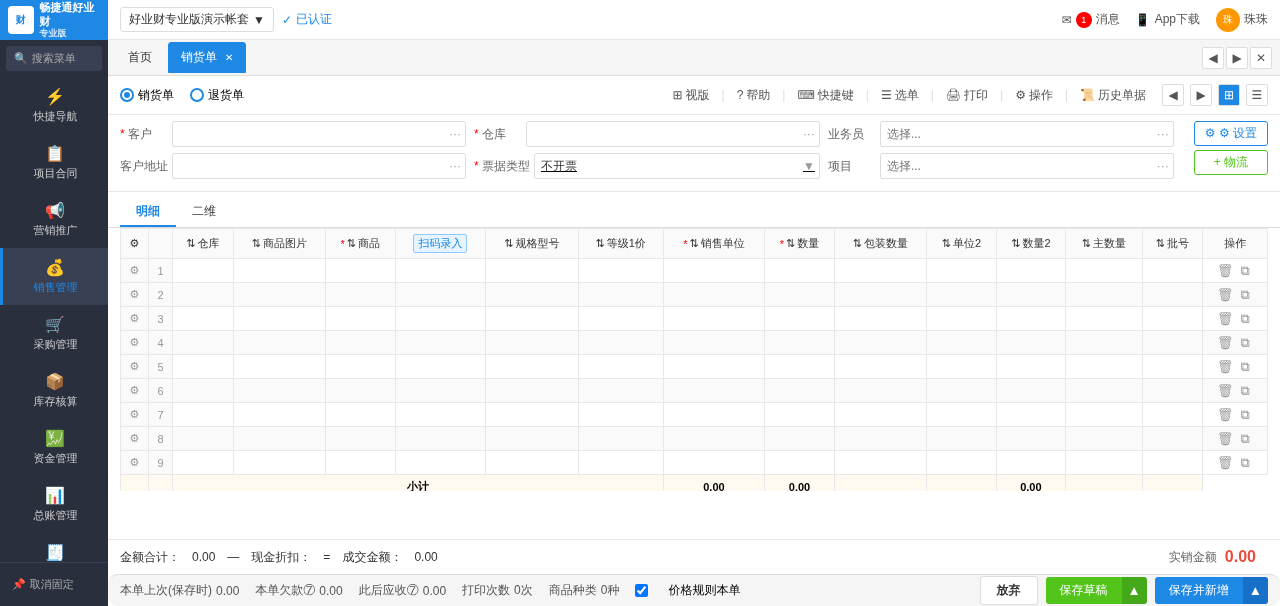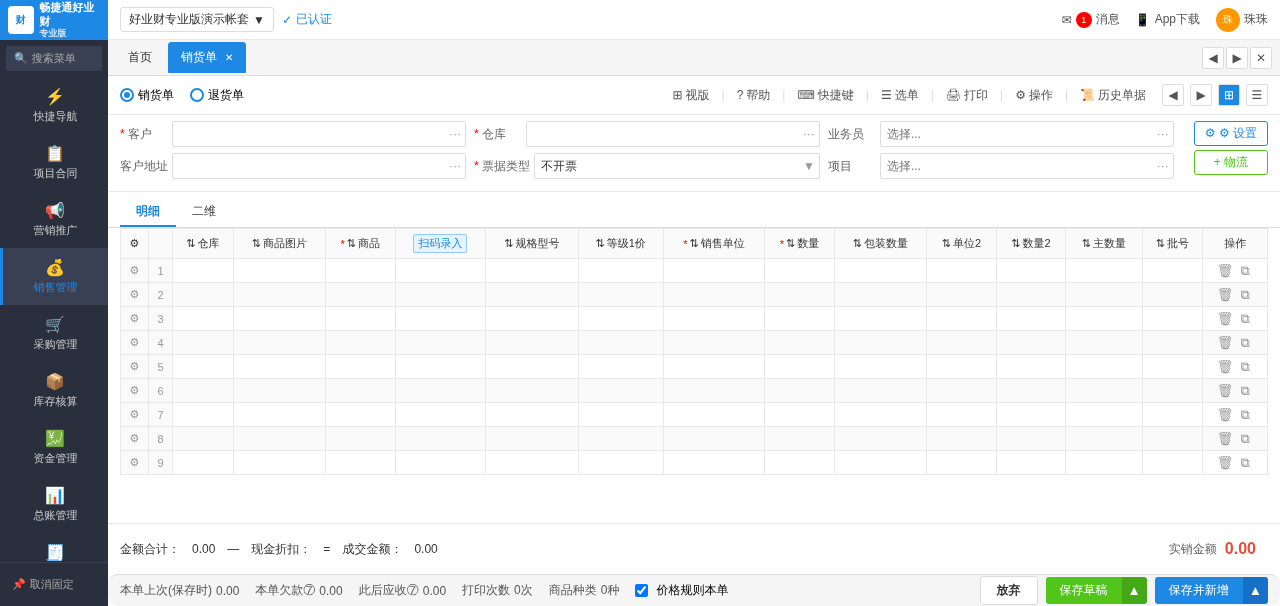--- a/index.html
+++ b/index.html
@@ -56,21 +56,21 @@
 
     
     .form-fields { padding: 6px 12px; border-bottom: 1px solid #e8e8e8; }
     .form-row { display: flex; align-items: center; gap: 8px; margin-bottom: 6px; }
     .form-field { display: flex; align-items: center; gap: 4px; flex: 1; }
     .form-label { color: #666; font-size: 12px; white-space: nowrap; min-width: 48px; }
     .form-label.required::before { content: '* '; color: red; }
     .form-input-dots { color: #999; cursor: pointer; padding: 0 4px; }
     .form-input-wrapper { display: flex; align-items: center; border: 1px solid #ddd; border-radius: 2px; flex: 1; height: 26px; }
     .form-input-inner { flex: 1; border: none; outline: none; padding: 0 6px; font-size: 12px; }
-    .form-select-wrapper { display: flex; align-items: center; border: 1px solid #ddd; border-radius: 2px; flex: 1; height: 26px; background: white; }
+    .form-select-wrapper { display: flex; align-items: center; border: 1px solid #ddd; border-radius: 2px; flex: 1; height: 26px; background: white; text-decoration: underline; }
     .form-select-text { flex: 1; padding: 0 6px; font-size: 12px; color: #333; }
     .form-select-arrow { padding: 0 4px; color: #999; }
     .form-textarea { flex: 1; height: 24px; border: 1px solid #ddd; border-radius: 2px; padding: 2px 6px; font-size: 12px; resize: none; }
     .form-right-actions { display: flex; flex-direction: column; gap: 4px; margin-left: 12px; }
     .btn-setting { background: white; border: 1px solid #1e88e5; color: #1e88e5; padding: 3px 10px; border-radius: 3px; font-size: 12px; cursor: pointer; }
     .btn-add-goods { background: white; border: 1px solid #52c41a; color: #52c41a; padding: 3px 10px; border-radius: 3px; font-size: 12px; cursor: pointer; }
 
     
     .table-tabs { display: flex; align-items: center; padding: 6px 12px 0; border-bottom: 1px solid #ddd; gap: 0; }
     .table-tab { padding: 5px 16px; cursor: pointer; font-size: 12px; color: #333; border-bottom: 2px solid transparent; }
@@ -86,35 +86,35 @@
     tr:nth-child(even) td { background: #fafafa; }
     .row-num { color: #999; background: #fafafa; width: 24px; }
     .action-icons { display: flex; align-items: center; justify-content: center; gap: 4px; }
     .action-icon { width: 16px; height: 16px; cursor: pointer; color: #999; display: flex; align-items: center; justify-content: center; font-size: 13px; }
     .col-settings { width: 28px; background: #fafafa; }
 
     
     .summary-row td { background: #fff9f0 !important; font-weight: bold; }
 
     
-    .bottom-summary { padding: 16px 12px; border-top: 1px solid #e8e8e8; display: flex; align-items: center; gap: 12px; font-size: 12px; color: #333; background: white; margin-top: 48px; }
+    .bottom-summary { padding: 8px 12px; border-top: 1px solid #e8e8e8; display: flex; align-items: center; gap: 12px; font-size: 12px; color: #333; background: white; margin-top: 48px; }
 
     
     .footer { height: 32px; background: #f5f5f5; border-top: 1px solid #ddd; display: flex; align-items: center; justify-content: space-between; padding: 0 12px; font-size: 12px; border-radius: 10px; }
     .footer-left { display: flex; align-items: center; gap: 16px; }
     .footer-item { display: flex; align-items: center; gap: 4px; color: #555; }
     .footer-right { display: flex; align-items: center; gap: 8px; }
     .btn-abandon { background: white; border: 1px solid #ddd; padding: 5px 16px; border-radius: 3px; cursor: pointer; font-size: 12px; color: #333; font-weight: bold; }
     .btn-save-draft { background: #52c41a; color: white; border: none; padding: 5px 14px; border-radius: 3px 0 0 3px; cursor: pointer; font-size: 12px; }
     .btn-save-draft-arrow { background: #45a818; color: white; border: none; padding: 5px 6px; border-radius: 0 3px 3px 0; cursor: pointer; }
     .btn-save-new { background: #1e88e5; color: white; border: none; padding: 5px 14px; border-radius: 3px 0 0 3px; cursor: pointer; font-size: 12px; }
     .btn-save-new-arrow { background: #1670c8; color: white; border: none; padding: 5px 6px; border-radius: 0 3px 3px 0; cursor: pointer; }
     .btn-group { display: flex; }
 
-    .checkbox-label { display: flex; align-items: center; gap: 8px; cursor: pointer; }
+    .checkbox-label { display: flex; align-items: center; gap: 20px; cursor: pointer; }
     .actual-amount { display: flex; align-items: center; gap: 8px; margin-right: 12px; }
     .actual-amount-label { color: #666; }
     .actual-amount-value { font-size: 16px; font-weight: bold; color: #e74c3c; }
 
     .scroll-bar { height: 8px; background: #f0f0f0; position: relative; }
     .scroll-thumb { height: 8px; background: #ccc; border-radius: 4px; position: absolute; left: 130px; width: 200px; }
 
     .topbar-nav-arrows { display: flex; gap: 2px; }
     .nav-arrow { width: 22px; height: 22px; border: 1px solid #ddd; background: white; cursor: pointer; display: flex; align-items: center; justify-content: center; font-size: 12px; color: #555; border-radius: 2px; }
     .nav-close { width: 22px; height: 22px; border: 1px solid #ddd; background: white; cursor: pointer; display: flex; align-items: center; justify-content: center; font-size: 12px; color: #555; border-radius: 2px; }

